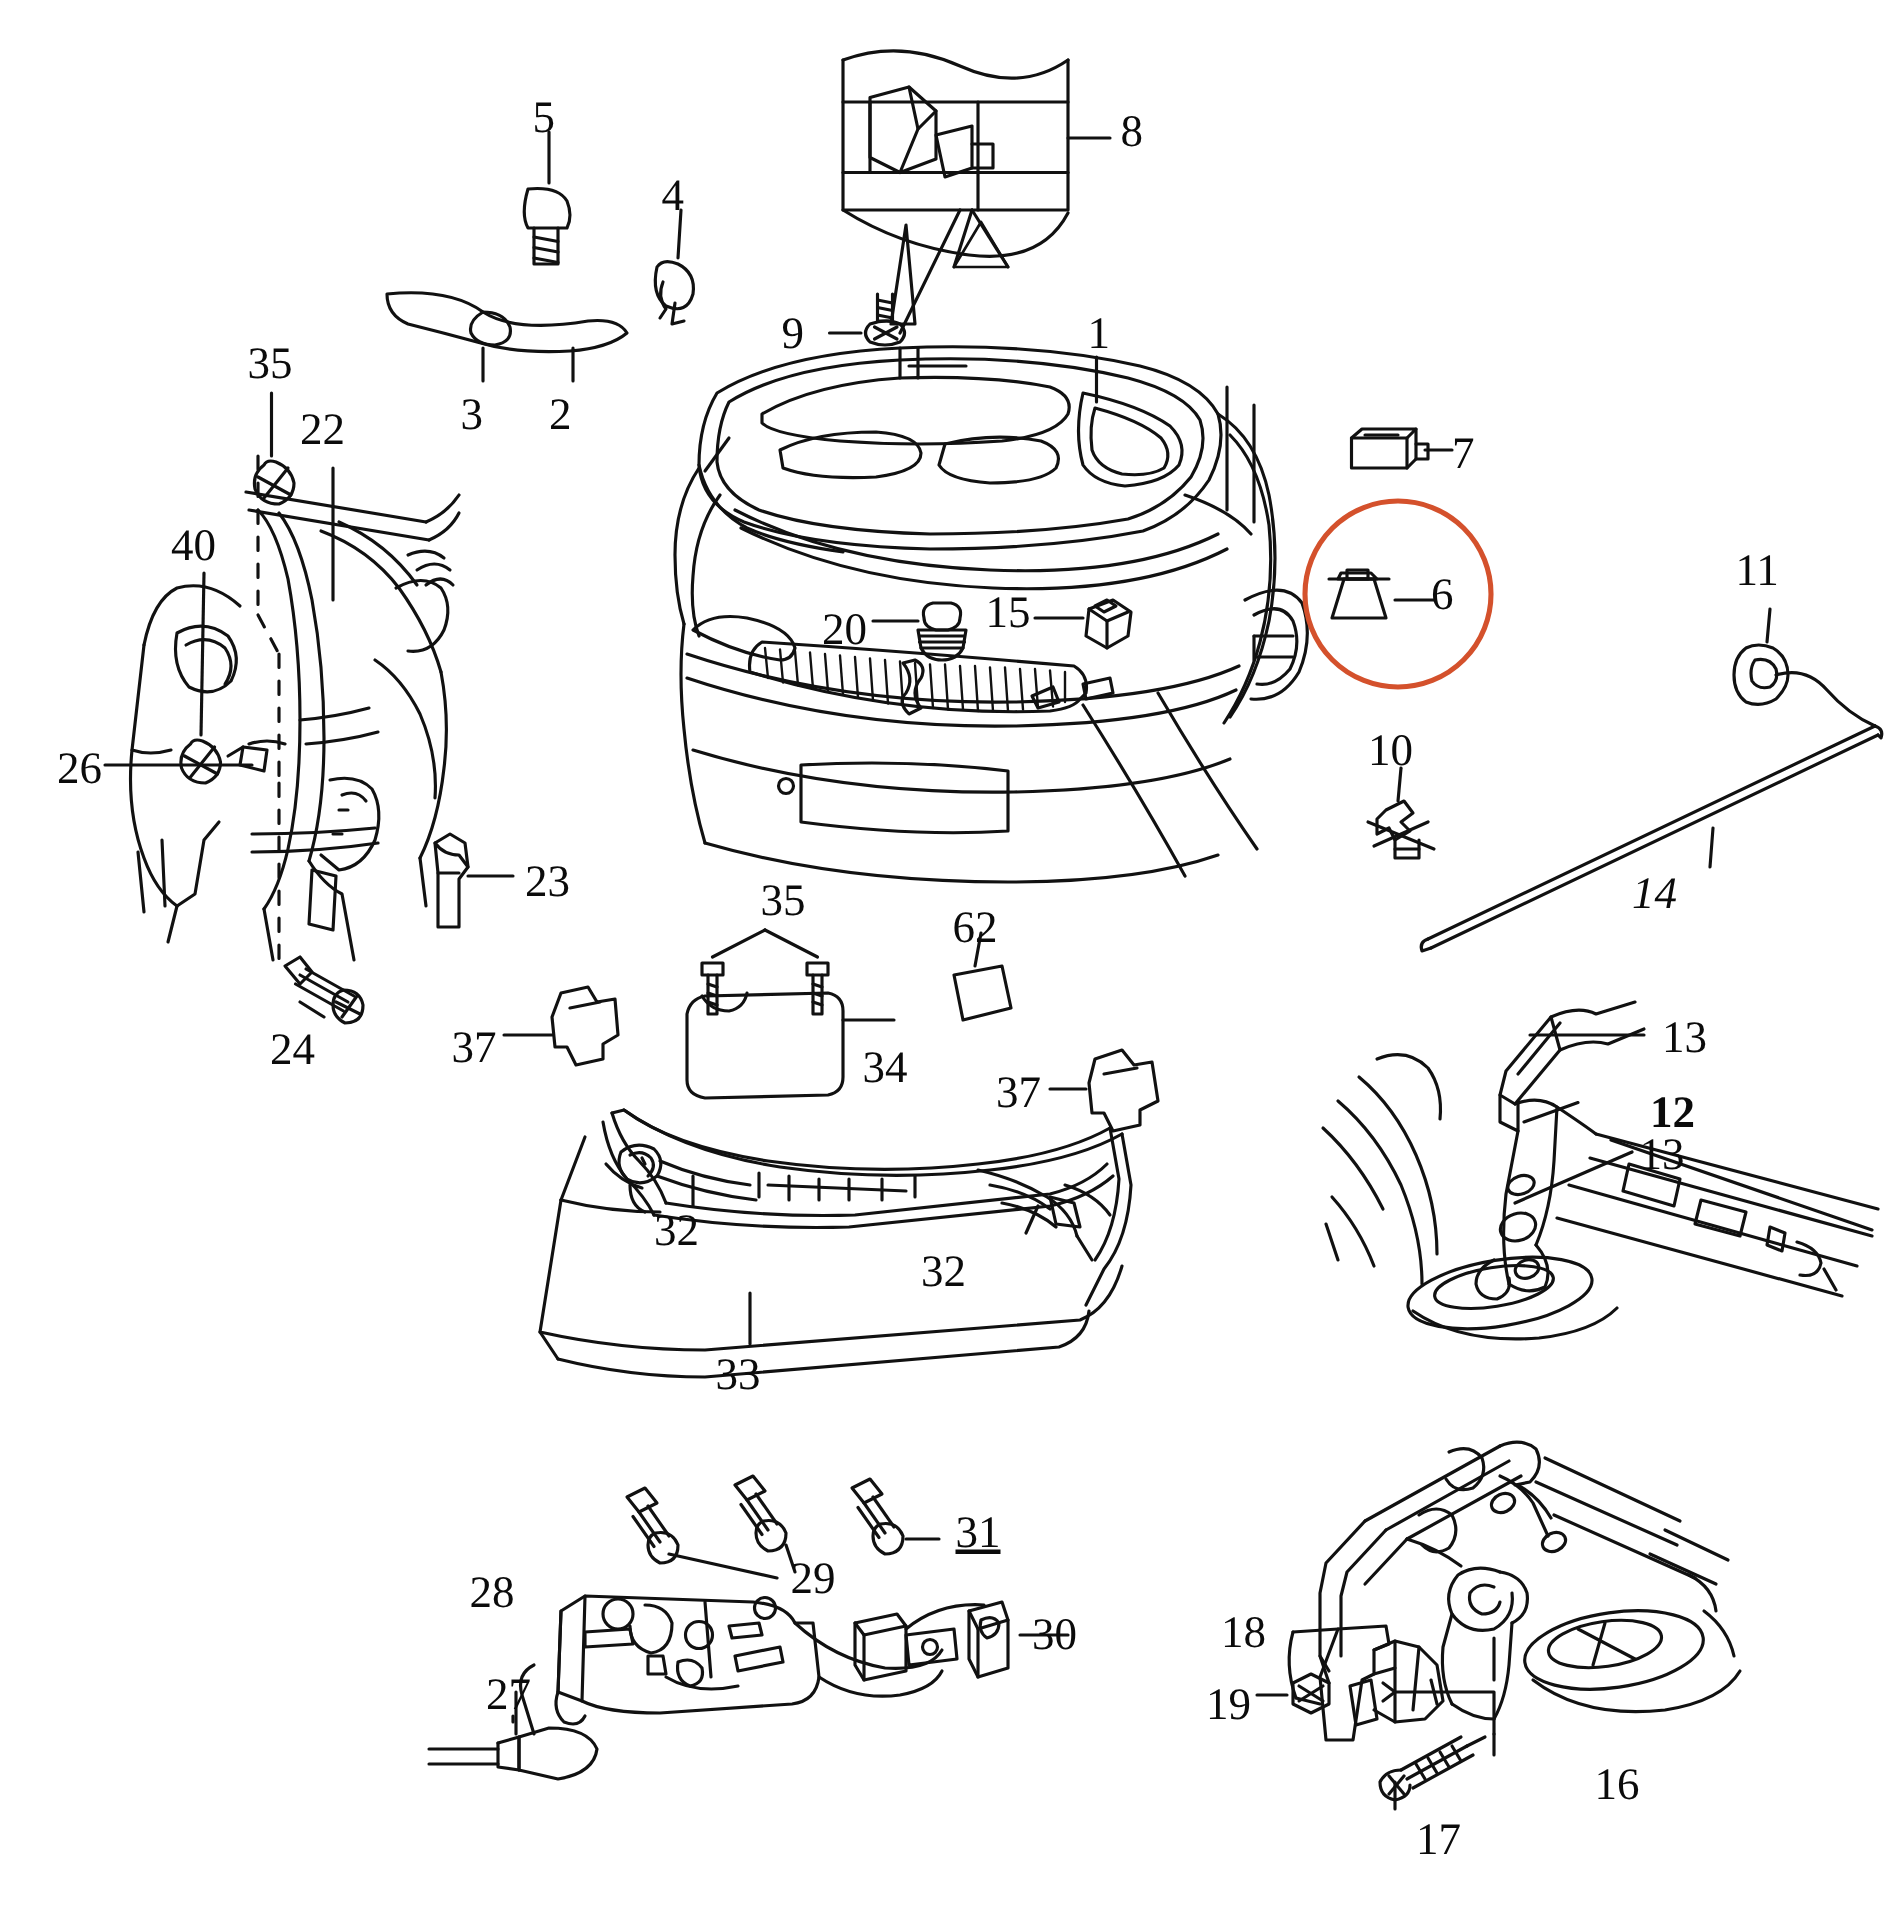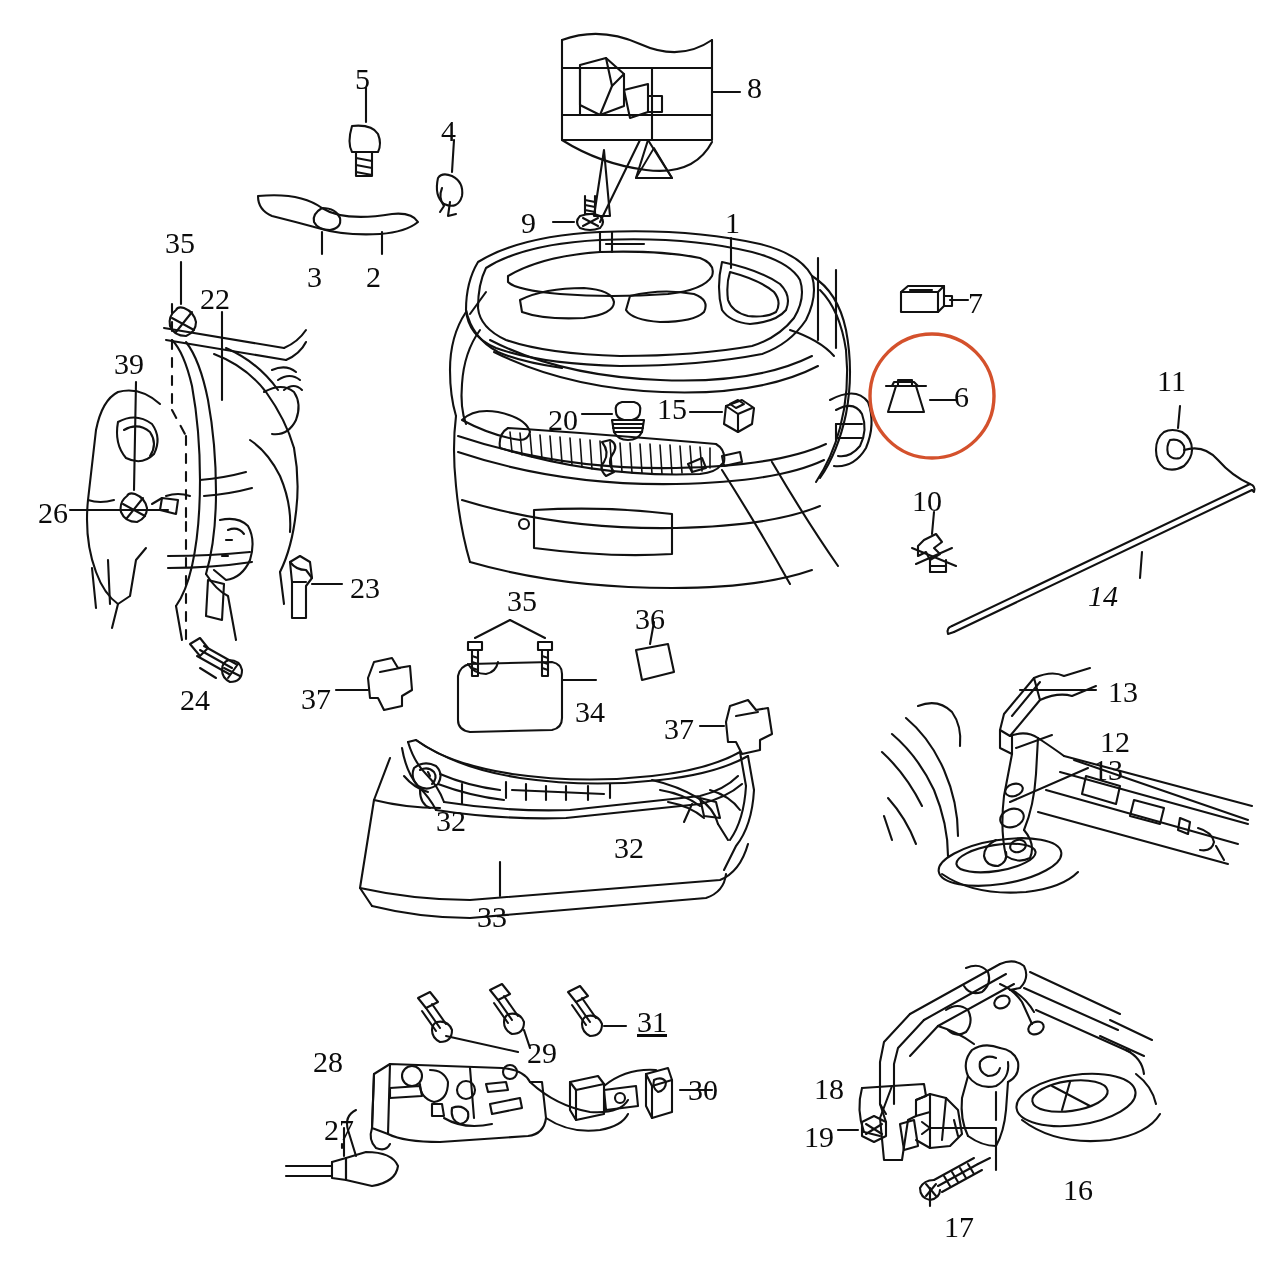--- a/index.html
+++ b/index.html
@@ -581,43 +581,43 @@
   <div class="lbl" style="left:366px;top:262px;">2</div>
   <div class="lbl" style="left:307px;top:262px;">3</div>
   <div class="lbl" style="left:441px;top:116px;">4</div>
   <div class="lbl" style="left:355px;top:64px;">5</div>
   <div class="lbl" style="left:954px;top:382px;">6</div>
   <div class="lbl" style="left:968px;top:288px;">7</div>
   <div class="lbl" style="left:747px;top:73px;">8</div>
   <div class="lbl" style="left:521px;top:208px;">9</div>
   <div class="lbl" style="left:912px;top:486px;">10</div>
   <div class="lbl" style="left:1157px;top:366px;">11</div>
-  <div class="lbl" style="left:1100px;top:727px;">12</div>
+  <div class="lbl" style="left:1100px;top:727px;font-weight:bold;">12</div>
   <div class="lbl" style="left:1108px;top:677px;">13</div>
   <div class="lbl" style="left:1093px;top:755px;">13</div>
   <div class="lbl" style="left:1088px;top:581px;font-style:italic;">14</div>
   <div class="lbl" style="left:657px;top:394px;">15</div>
   <div class="lbl" style="left:1063px;top:1175px;">16</div>
   <div class="lbl" style="left:944px;top:1212px;">17</div>
   <div class="lbl" style="left:814px;top:1074px;">18</div>
   <div class="lbl" style="left:804px;top:1122px;">19</div>
   <div class="lbl" style="left:548px;top:405px;">20</div>
   <div class="lbl" style="left:165px;top:228px;">35</div>
-  <div class="lbl" style="left:200px;top:284px;">22</div>
+  <div class="lbl" style="left:200px;top:272px;">22</div>
   <div class="lbl" style="left:350px;top:573px;">23</div>
   <div class="lbl" style="left:180px;top:685px;">24</div>
-  <div class="lbl" style="left:114px;top:349px;">39</div>
+  <div class="lbl" style="left:114px;top:349px;">40</div>
   <div class="lbl" style="left:38px;top:498px;">26</div>
   <div class="lbl" style="left:324px;top:1115px;">27</div>
   <div class="lbl" style="left:313px;top:1047px;">28</div>
   <div class="lbl" style="left:527px;top:1038px;">29</div>
   <div class="lbl" style="left:688px;top:1075px;text-align:right;">30</div>
   <div class="lbl" style="left:637px;top:1007px;text-decoration:underline;">31</div>
   <div class="lbl" style="left:436px;top:806px;">32</div>
   <div class="lbl" style="left:614px;top:833px;">32</div>
   <div class="lbl" style="left:477px;top:902px;">33</div>
   <div class="lbl" style="left:575px;top:697px;">34</div>
   <div class="lbl" style="left:491px;top:586px;margin-left:16px;">35</div>
-  <div class="lbl" style="left:635px;top:604px;">36</div>
+  <div class="lbl" style="left:635px;top:604px;">62</div>
   <div class="lbl" style="left:301px;top:684px;">37</div>
   <div class="lbl" style="left:664px;top:714px;">37</div>
 
 </div>
 
 </body></html>

